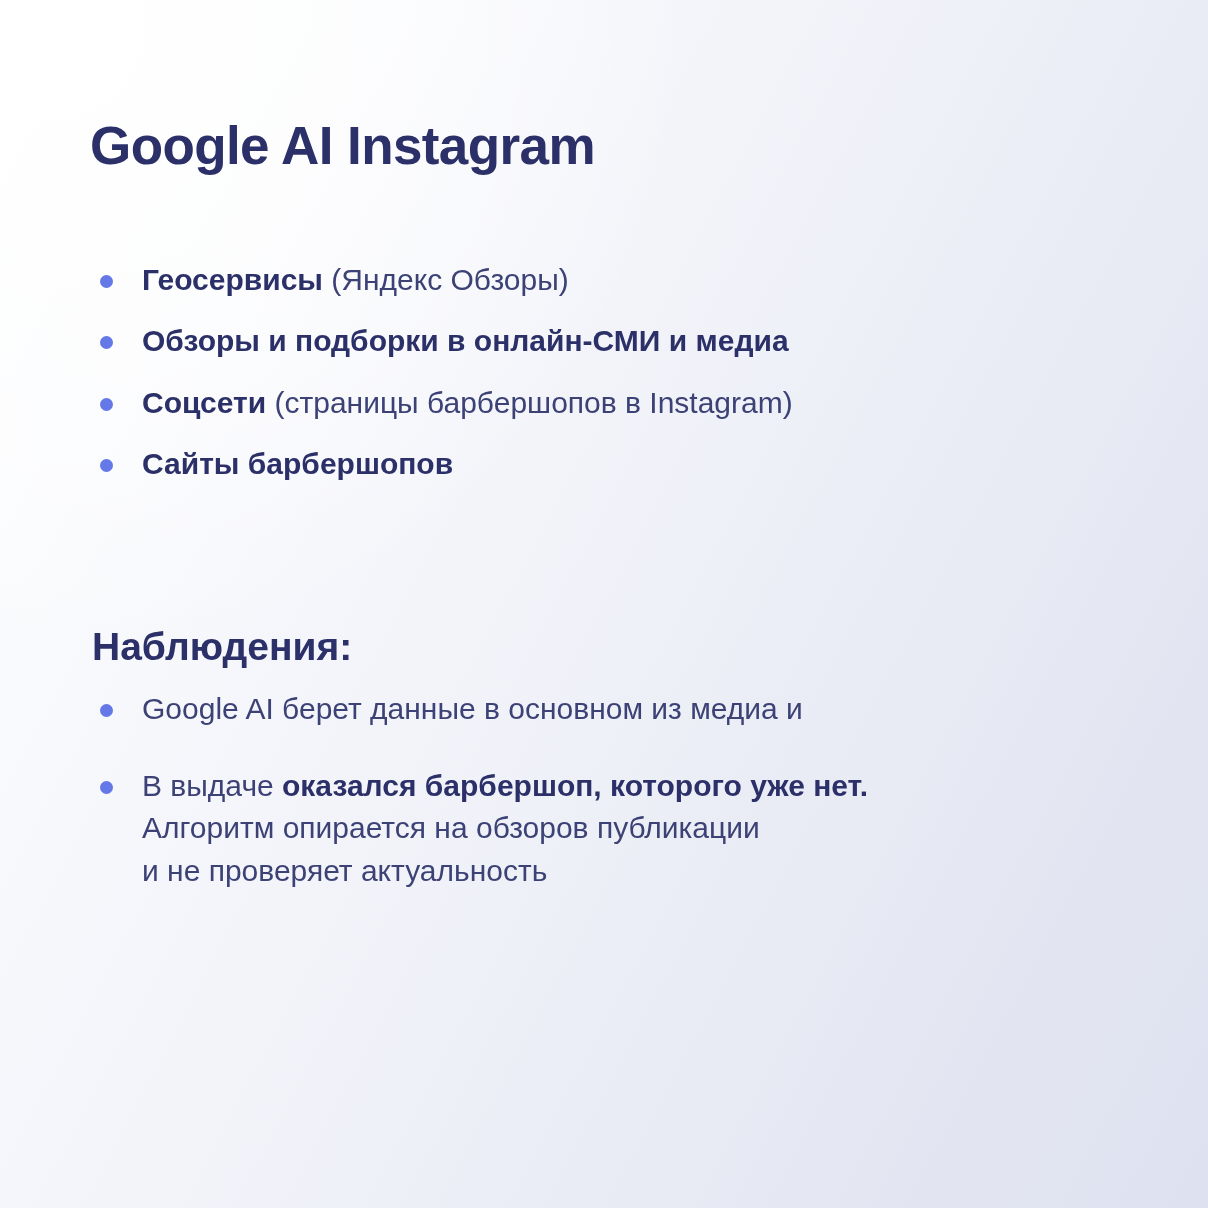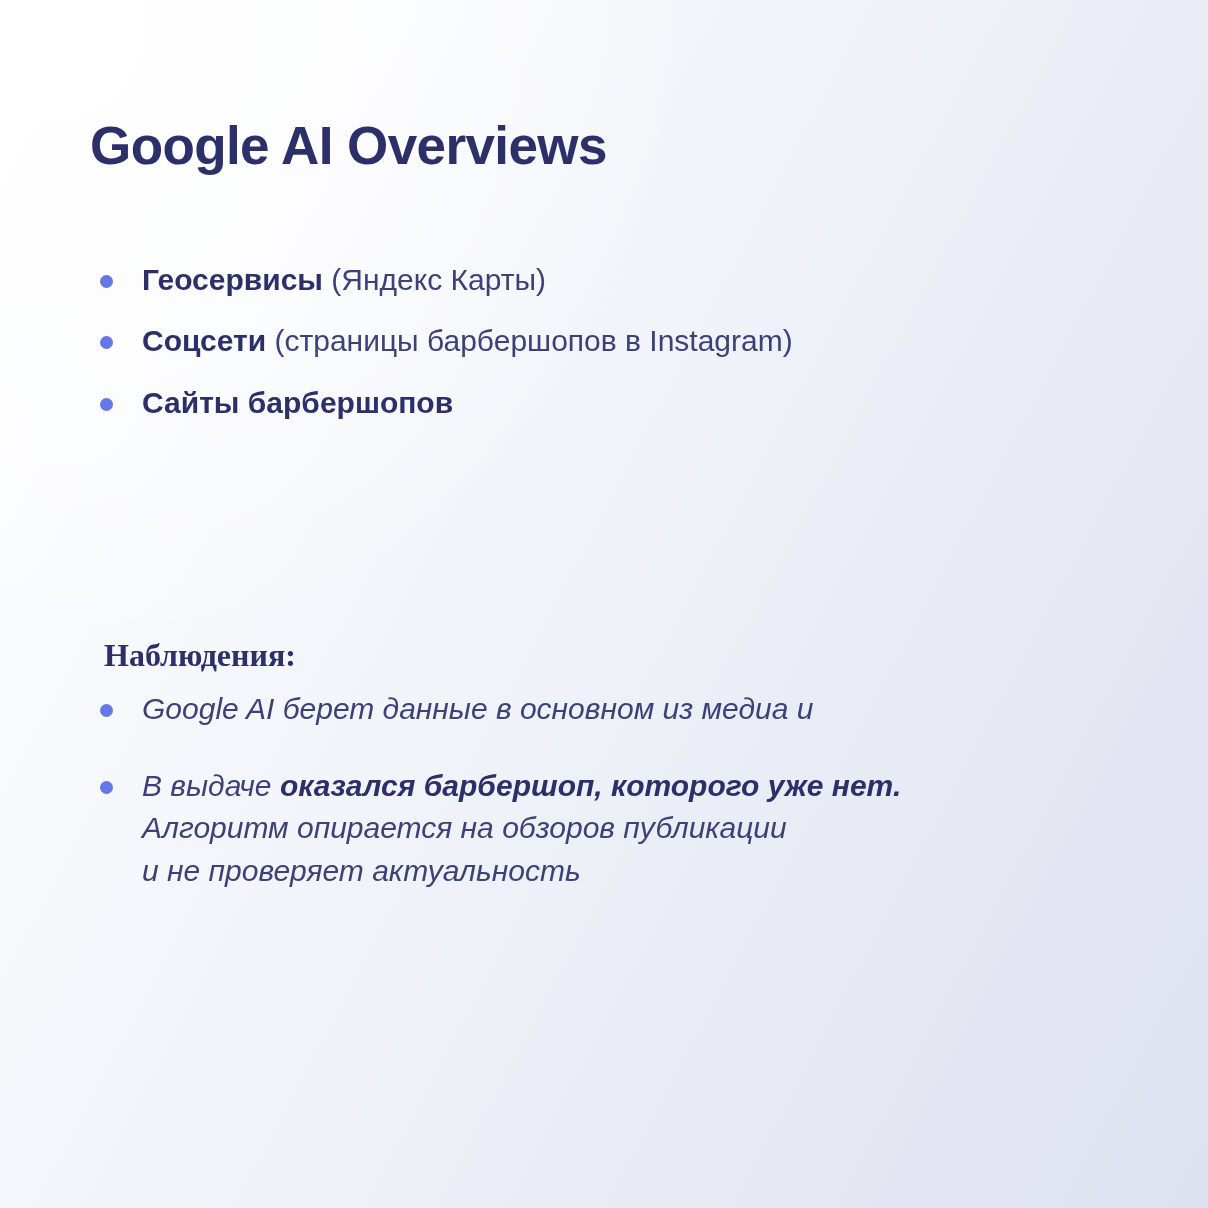--- a/index.html
+++ b/index.html
@@ -115,39 +115,37 @@
   .tail {
     font-weight: normal;
     color: #3c4275;
   }
 
   
   .observations-heading {
     position: absolute;
     left: 92px;
     top: 624px;
-    margin: 12px;
-    font-size: 32px;
+    margin: 0;
+    font-size: 39px;
     font-weight: bold;
     color: #2c3069;
     line-height: 1.2;
     white-space: nowrap;
-    font-family: Liberation Serif, serif;
   }
 
   
   .observation-list {
     position: absolute;
     left: 92px;
     top: 688px;
     margin: 0;
     padding: 0;
     list-style: none;
     width: 1070px;
-    font-style: italic;
   }
 
   .observation-list .bullet-row {
     position: relative;
     padding-left: 50px;
     margin-bottom: 34px;
     font-size: 30px;
     line-height: 1.42;
     color: #3c4275;
     font-weight: normal;
@@ -170,30 +168,34 @@
     display: block;
     white-space: nowrap;
   }
 </style>
 </head>
 <body>
 
 <div id="slide">
   <div id="content">
 
-    <h1 class="slide-title">Google AI Overviews</h1>
+    <h1 class="slide-title">Google AI Instagram</h1>
 
     <ul class="source-list">
 
 
       <li class="bullet-row">
         <span class="dot"></span>
-        <span class="lead">Геосервисы</span><span class="tail"> (Яндекс Карты)</span>
-      </li>
-
+        <span class="lead">Геосервисы</span><span class="tail"> (Яндекс Обзоры)</span>
+      </li>
+
+      <li class="bullet-row">
+        <span class="dot"></span>
+        <span class="lead">Обзоры и подборки в онлайн-СМИ и медиа</span><span class="tail"></span>
+      </li>
 
       <li class="bullet-row">
         <span class="dot"></span>
         <span class="lead">Соцсети</span><span class="tail"> (страницы барбершопов в Instagram)</span>
       </li>
 
       <li class="bullet-row">
         <span class="dot"></span>
         <span class="lead">Сайты барбершопов</span><span class="tail"></span>
       </li>

